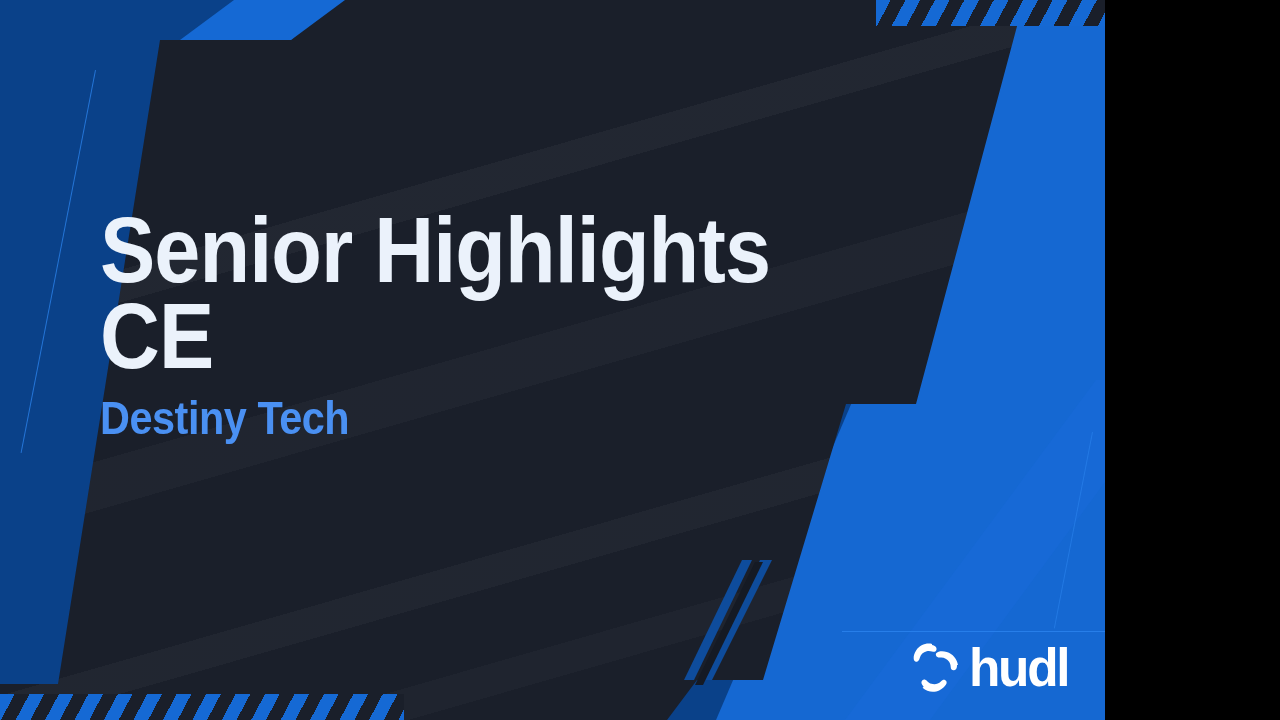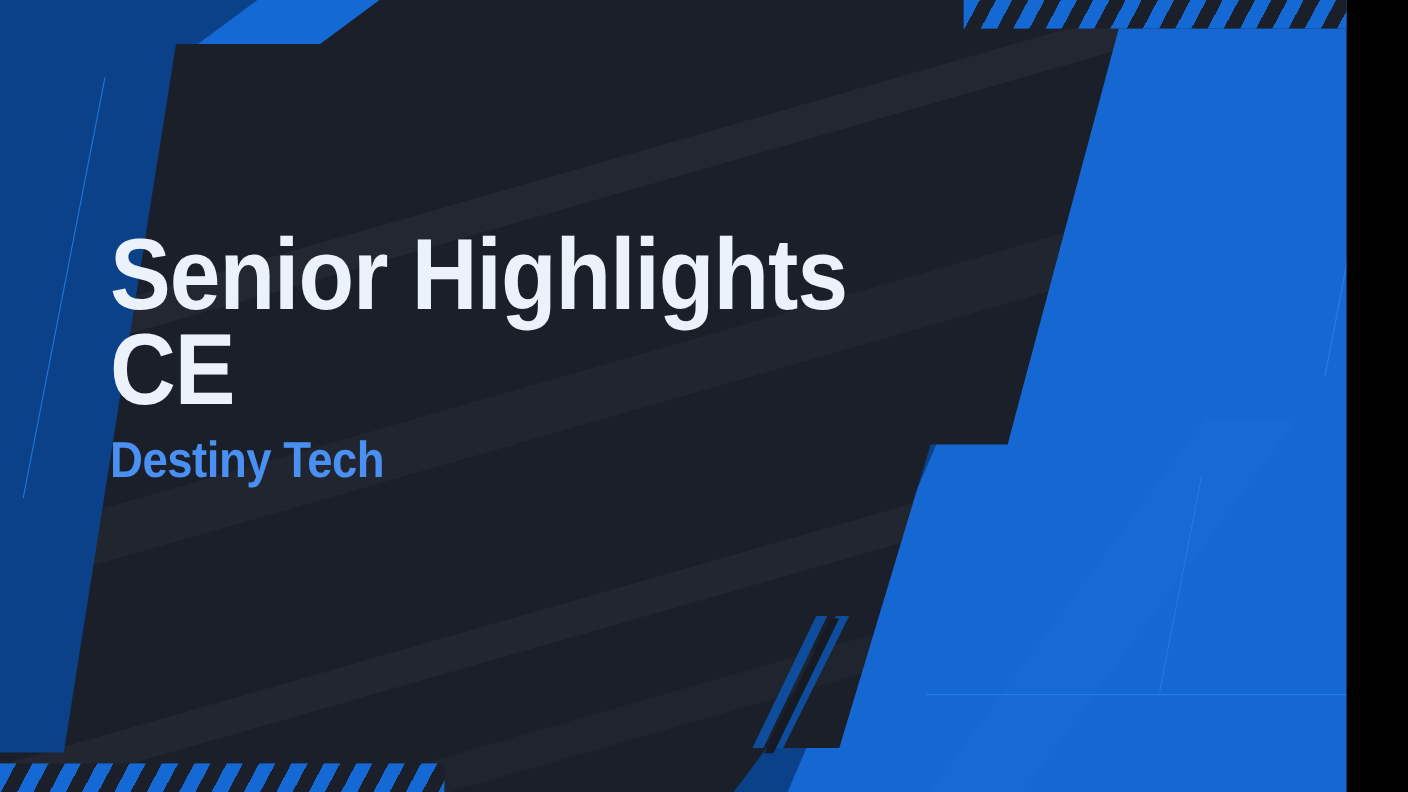--- a/index.html
+++ b/index.html
@@ -3,21 +3,21 @@
 <meta charset="utf-8">
 <title>Hudl Highlight Title Card</title>
 <style>
   html, body {
     margin: 0;
     padding: 0;
     background: #000;
   }
   #stage {
     position: relative;
-    width: 1224px;
+    width: 1105px;
     height: 720px;
     overflow: hidden;
     font-family: "Liberation Sans", sans-serif;
     background: #0A4189;
   }
 
   
   .bg-base {
     position: absolute;
     inset: 0;
@@ -285,14 +285,24 @@
   <div class="hairline hairline-br"></div>
   <div class="hairline hairline-v2"></div>
   <div class="hairline hairline-h"></div>
 
   <div class="text-block">
     <h1 class="title">Senior Highlights
 CE</h1>
     <div class="subtitle">Destiny Tech</div>
   </div>
 
+  <div class="logo">
+    <svg class="logo-mark" width="54" height="52" viewBox="0 0 100 96">
+      <g fill="#FFFFFF">
+        <path d="M44.5 3.5C33 1 21.5 6 15 15.5c-3.2 4.7-4.6 9.6-4.5 14.6.1 4.4 2.3 6.9 5.8 6.3 3.3-.6 4.6-3.3 5.6-7.2 1.6-6.3 6.2-10.8 12.8-12.3 3.5-.8 6.4-.5 9.9.6 3.8 1.2 6.9.2 8-3 1-2.9-.6-5.7-4-7.6-1.3-.7-2.7-1.3-4.1-1.4z"></path>
+        <path d="M92.5 42.5C90.8 31 83 21.8 71.8 18.2c-5.4-1.7-10.5-1.8-15.2-.5-4.2 1.2-6 3.9-4.7 7.2 1.3 3.2 4.2 3.9 8.2 3.6 6.5-.5 12.3 2.4 16 8 2 3 2.8 5.8 3 9.5.2 4 2.4 6.5 5.8 6.2 3.1-.3 5.2-2.7 5.7-6.5.2-1.5.2-3 .1-3.2z"></path>
+        <path d="M27 84.5c8.6 8 20.9 9.6 31.5 4.6 5.1-2.4 9-5.8 11.6-10 2.3-3.8 2-7-1-8.6-2.9-1.6-5.5-.3-8.3 2.5-4.5 4.6-11 6.2-17.3 4.3-3.4-1-5.8-2.6-8.3-5.4-2.7-3-6-3.7-8.5-1.4-2.3 2.1-2.4 5.3-.4 8.6.8 1.3 1.7 2.5 2.7 3.4z"></path>
+      </g>
+    </svg>
+    <span class="logo-word">hudl</span>
+  </div>
 
 </div>
 
 </body></html>

